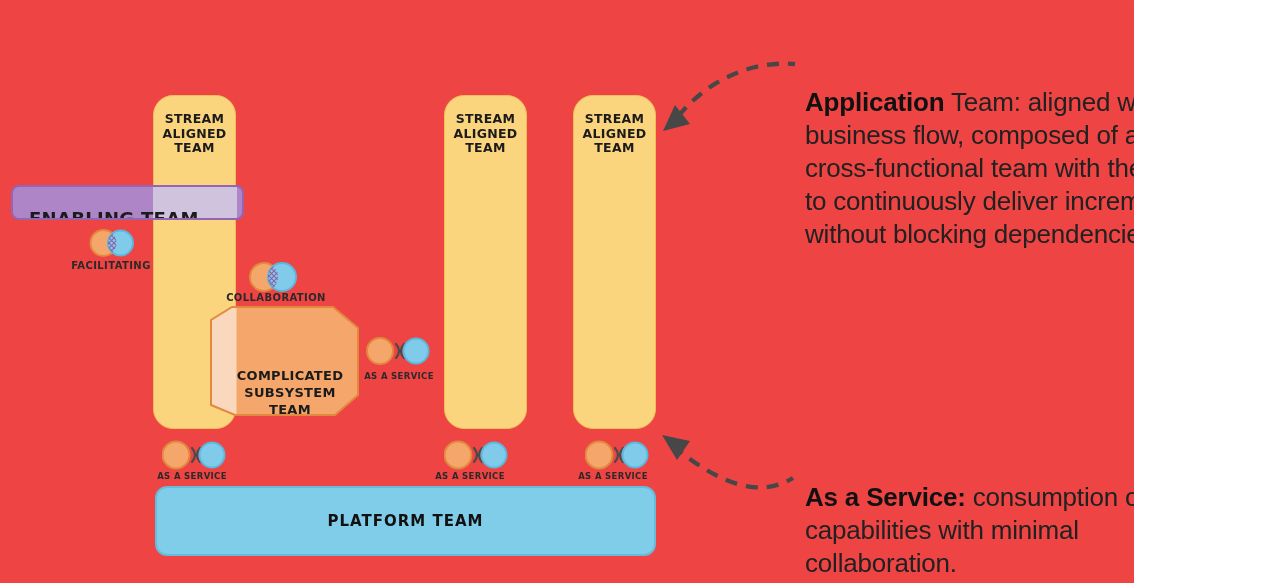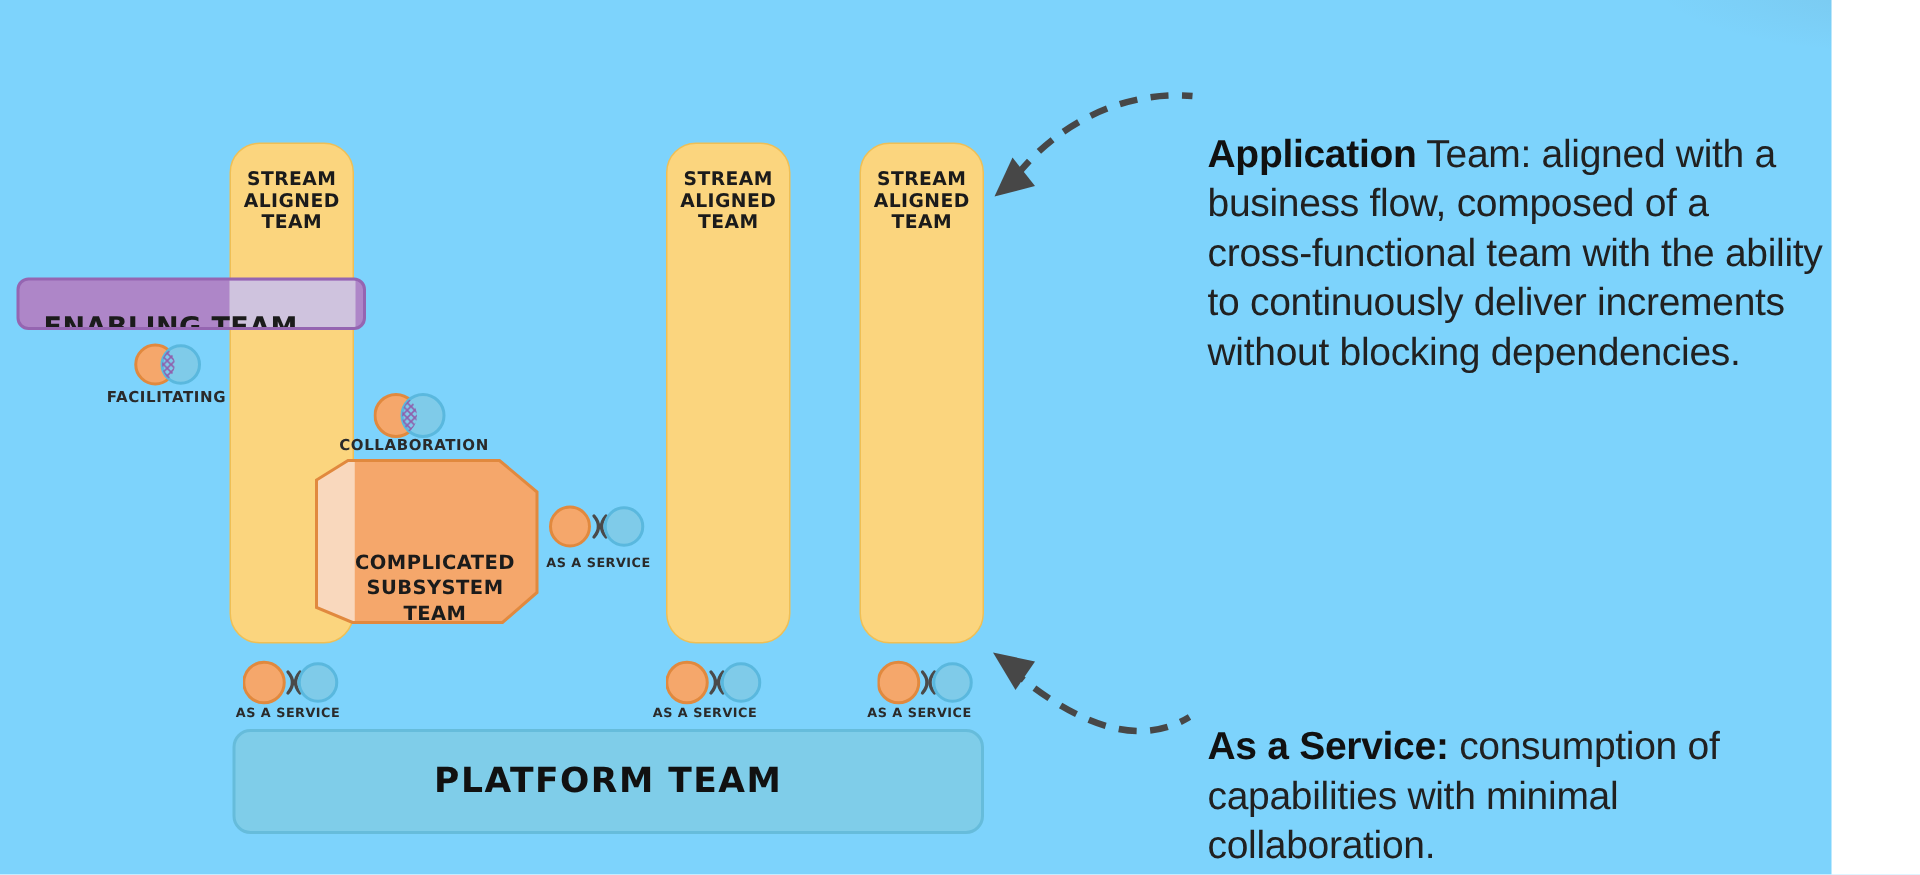--- a/index.html
+++ b/index.html
@@ -1,16 +1,16 @@
 <!DOCTYPE html>
 <html><head>
 <meta charset="utf-8">
 <style>
   html,body{margin:0;padding:0;background:#fff;}
-  .stage{position:relative;width:1221px;height:583px;background:#7dd3fc;overflow:hidden;
+  .stage{position:relative;width:1134px;height:583px;background:#ef4444;overflow:hidden;
          font-family:"DejaVu Sans",sans-serif;}
   .abs{position:absolute;}
   
   .corner-shade{left:1105px;top:-42px;width:330px;height:78px;
     background:radial-gradient(ellipse at 55% 40%, rgba(90,90,90,0.10), rgba(120,120,120,0.0) 72%);}
   
   .col{width:83px;height:334px;top:95px;background:#FBD57E;border:1.5px solid #EFBF55;
        border-radius:20px;box-sizing:border-box;}
   .col-label{white-space:pre-line;text-align:center;width:100%;margin-top:16px;
        font-size:12.5px;font-weight:bold;line-height:14.5px;color:#1b1b1b;letter-spacing:0.3px;display:block;}
@@ -26,21 +26,21 @@
        transform:translateX(-50%);white-space:nowrap;}
   .tiny-label{font-size:8.5px;font-weight:bold;color:#2a2a2a;letter-spacing:0.35px;
        transform:translateX(-50%);white-space:nowrap;text-align:right;}
   
   .subsystem-label{left:217px;top:331px;width:146px;text-align:center;white-space:pre-line;
        font-size:13px;font-weight:bold;line-height:17px;color:#1b1b1b;letter-spacing:0.3px;margin-top:36px;}
   
   .platform{left:155px;top:486px;width:501px;height:70px;background:#7FCDE9;
        border:2px solid #66BCDB;border-radius:12px;box-sizing:border-box;
        display:flex;align-items:center;justify-content:center;}
-  .platform-label{font-size:23px;font-weight:bold;color:#111;letter-spacing:1px;}
+  .platform-label{font-size:15px;font-weight:bold;color:#111;letter-spacing:1px;}
   
   .annotation{font-family:"Liberation Sans",sans-serif;font-size:26px;line-height:33px;
        letter-spacing:-0.2px;color:#212121;white-space:pre-line;width:470px;}
   .annotation b{font-weight:bold;color:#111;}
   #ann-top{left:805px;top:53px;}
   #ann-bottom{left:805px;top:448px;}
   svg.overlay{position:absolute;left:0;top:0;pointer-events:none;}
 </style>
 </head>
 <body>

